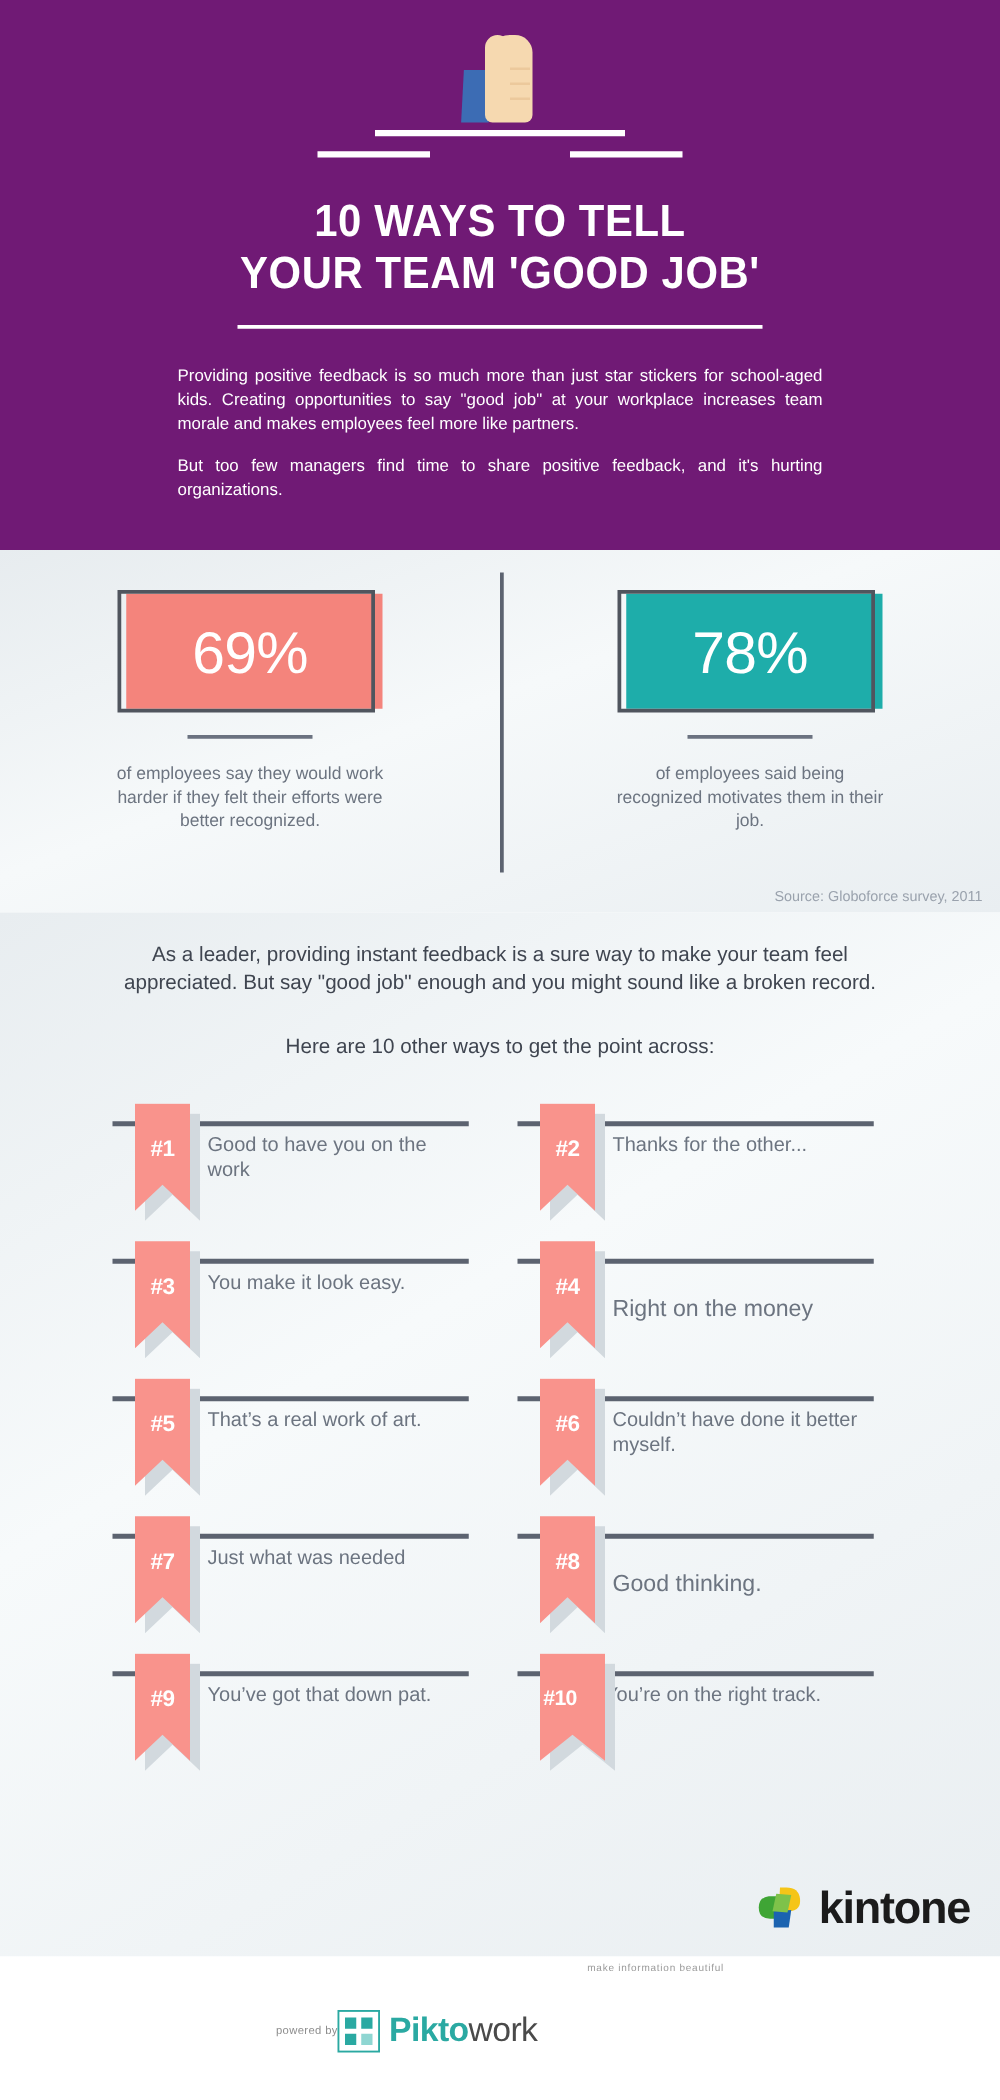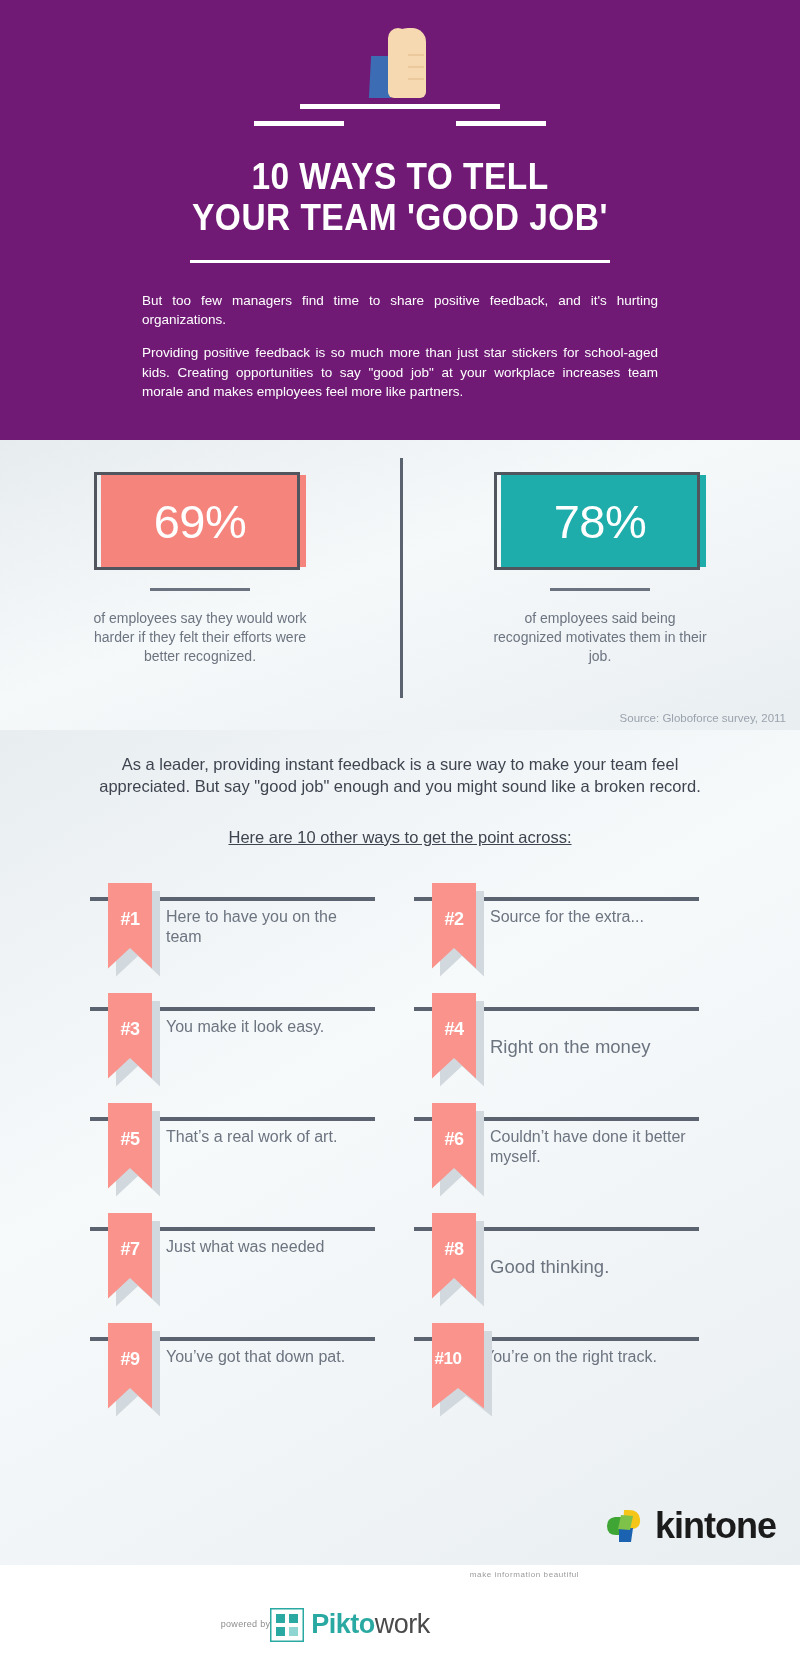--- a/index.html
+++ b/index.html
@@ -121,21 +121,21 @@
   .list-sec {
     background:linear-gradient(150deg,#e8edf0 0%,#f7fafb 40%,#e9eef1 100%);
     height:835px; padding-top:24px; position:relative;
   }
   .intro {
     width:620px; margin:0 auto; text-align:center;
     color:#3f4550; font-size:16.5px; line-height:1.32;
   }
   .sub-intro {
     width:620px; margin:30px auto 0 auto; text-align:center;
-    color:#3f4550; font-size:16.5px;text-decoration:underline;
+    color:#3f4550; font-size:16.5px;
   }
 
   .grid {
     margin:36px auto 0 auto; width:620px;
     display:grid; grid-template-columns:1fr 1fr;
     column-gap:28px; row-gap:0;
   }
   .item { position:relative; height:110px; padding-left:10px; }
   .item-line {
     position:absolute; left:0; top:14px; width:285px;
@@ -222,22 +222,22 @@
     </div>
 
     <div class="title">
       <div>10 WAYS TO TELL</div>
       <div>YOUR TEAM 'GOOD JOB'</div>
     </div>
 
     <div class="rule-bottom"></div>
 
     <div class="lede">
+      <p>Providing positive feedback is so much more than just star stickers for school-aged kids. Creating opportunities to say "good job" at your workplace increases team morale and makes employees feel more like partners.</p>
       <p>But too few managers find time to share positive feedback, and it's hurting organizations.</p>
-      <p>Providing positive feedback is so much more than just star stickers for school-aged kids. Creating opportunities to say "good job" at your workplace increases team morale and makes employees feel more like partners.</p>
     </div>
   </div>
 
   <div class="stats">
     <div class="divider"></div>
 
     <div class="stat-col">
       <div class="stat-box">
         <div class="fill coral"></div>
         <div class="outline"></div>
@@ -266,31 +266,31 @@
 
     <div class="grid">
 
       <div class="item">
         <div class="item-line"></div>
         <div class="ribbon">
           <div class="shadow"></div>
             <div class="flag"></div>
           <div class="num">#1</div>
         </div>
-        <div class="item-text">Here to have you on the team</div>
+        <div class="item-text">Good to have you on the work</div>
       </div>
 
       <div class="item">
         <div class="item-line"></div>
         <div class="ribbon">
           <div class="shadow"></div>
             <div class="flag"></div>
           <div class="num">#2</div>
         </div>
-        <div class="item-text">Source for the extra...</div>
+        <div class="item-text">Thanks for the other...</div>
       </div>
 
       <div class="item">
         <div class="item-line"></div>
         <div class="ribbon">
           <div class="shadow"></div>
             <div class="flag"></div>
           <div class="num">#3</div>
         </div>
         <div class="item-text">You make it look easy.</div>

